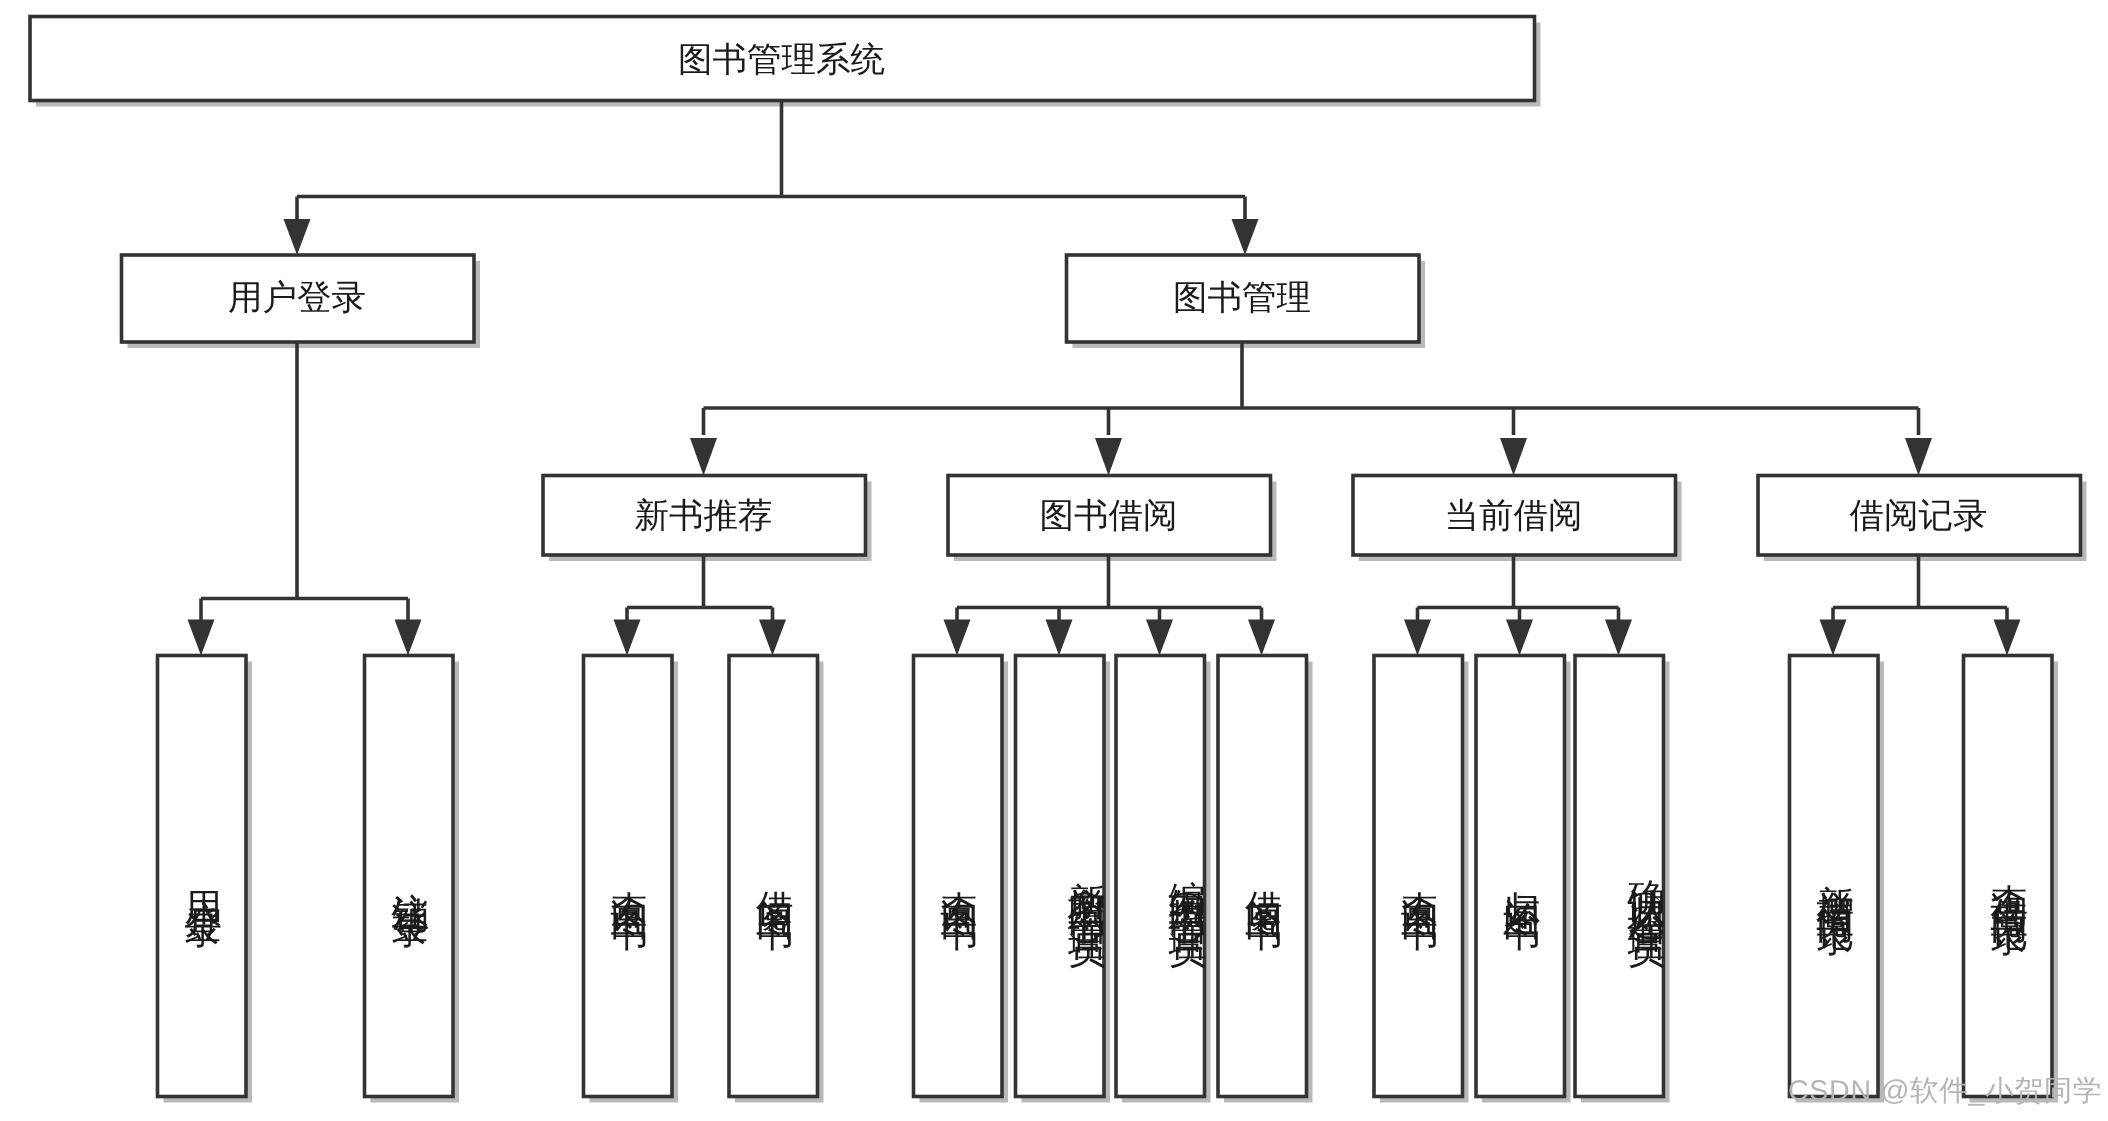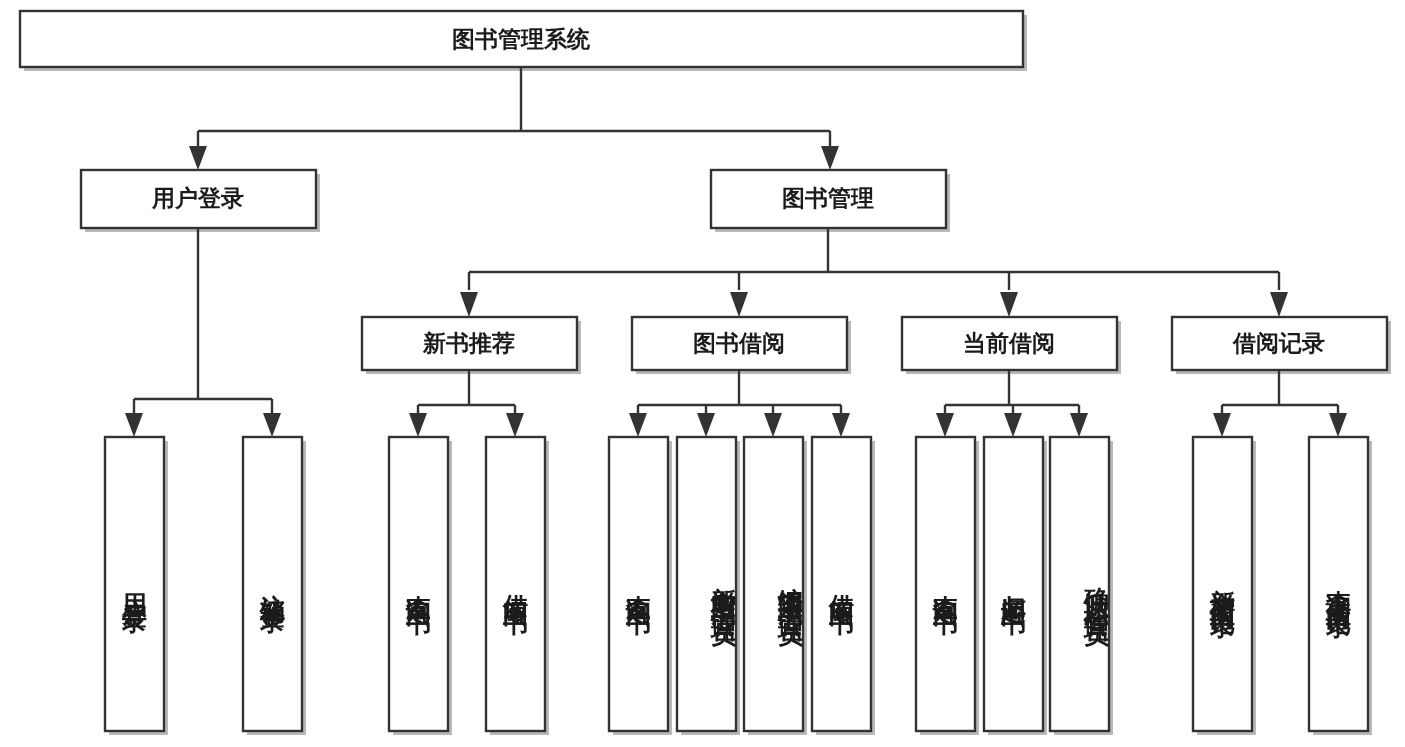--- a/index.html
+++ b/index.html
@@ -11,21 +11,20 @@
     width: 1405px;
     height: 747px;
     font-family: "Liberation Sans", "DejaVu Sans", sans-serif;
     overflow: hidden;
     position: relative;
   }
   #diagram-root {
     position: relative;
     width: 1405px;
     height: 747px;
-    font-weight: bold;
   }
   svg#tree-svg {
     position: absolute;
     top: 0;
     left: 0;
     width: 1405px;
     height: 747px;
   }
   .node-box {
     fill: #ffffff;
@@ -271,14 +270,15 @@
   <div class="leaf-label" style="left:744px; top:437px; width:59px; height:294px; align-items:flex-start; padding-top:10px; box-sizing:border-box;">编辑图书（管理员）</div>
   <div class="leaf-label" style="left:812px; top:437px; width:59px; height:294px;">借阅图书</div>
 
   <div class="leaf-label" style="left:916px; top:437px; width:59px; height:294px;">查询图书</div>
   <div class="leaf-label" style="left:984px; top:437px; width:59px; height:294px;">归还图书</div>
   <div class="leaf-label" style="left:1050px; top:437px; width:59px; height:294px; align-items:flex-start; padding-top:10px; box-sizing:border-box;">确认归还（管理员）</div>
 
   <div class="leaf-label" style="left:1193px; top:437px; width:59px; height:294px;">新增借阅记录</div>
   <div class="leaf-label" style="left:1309px; top:437px; width:59px; height:294px;">查询借阅记录</div>
 
+  <div class="watermark">CSDN @软件_小贺同学</div>
 
 </div>
 
 </body></html>

